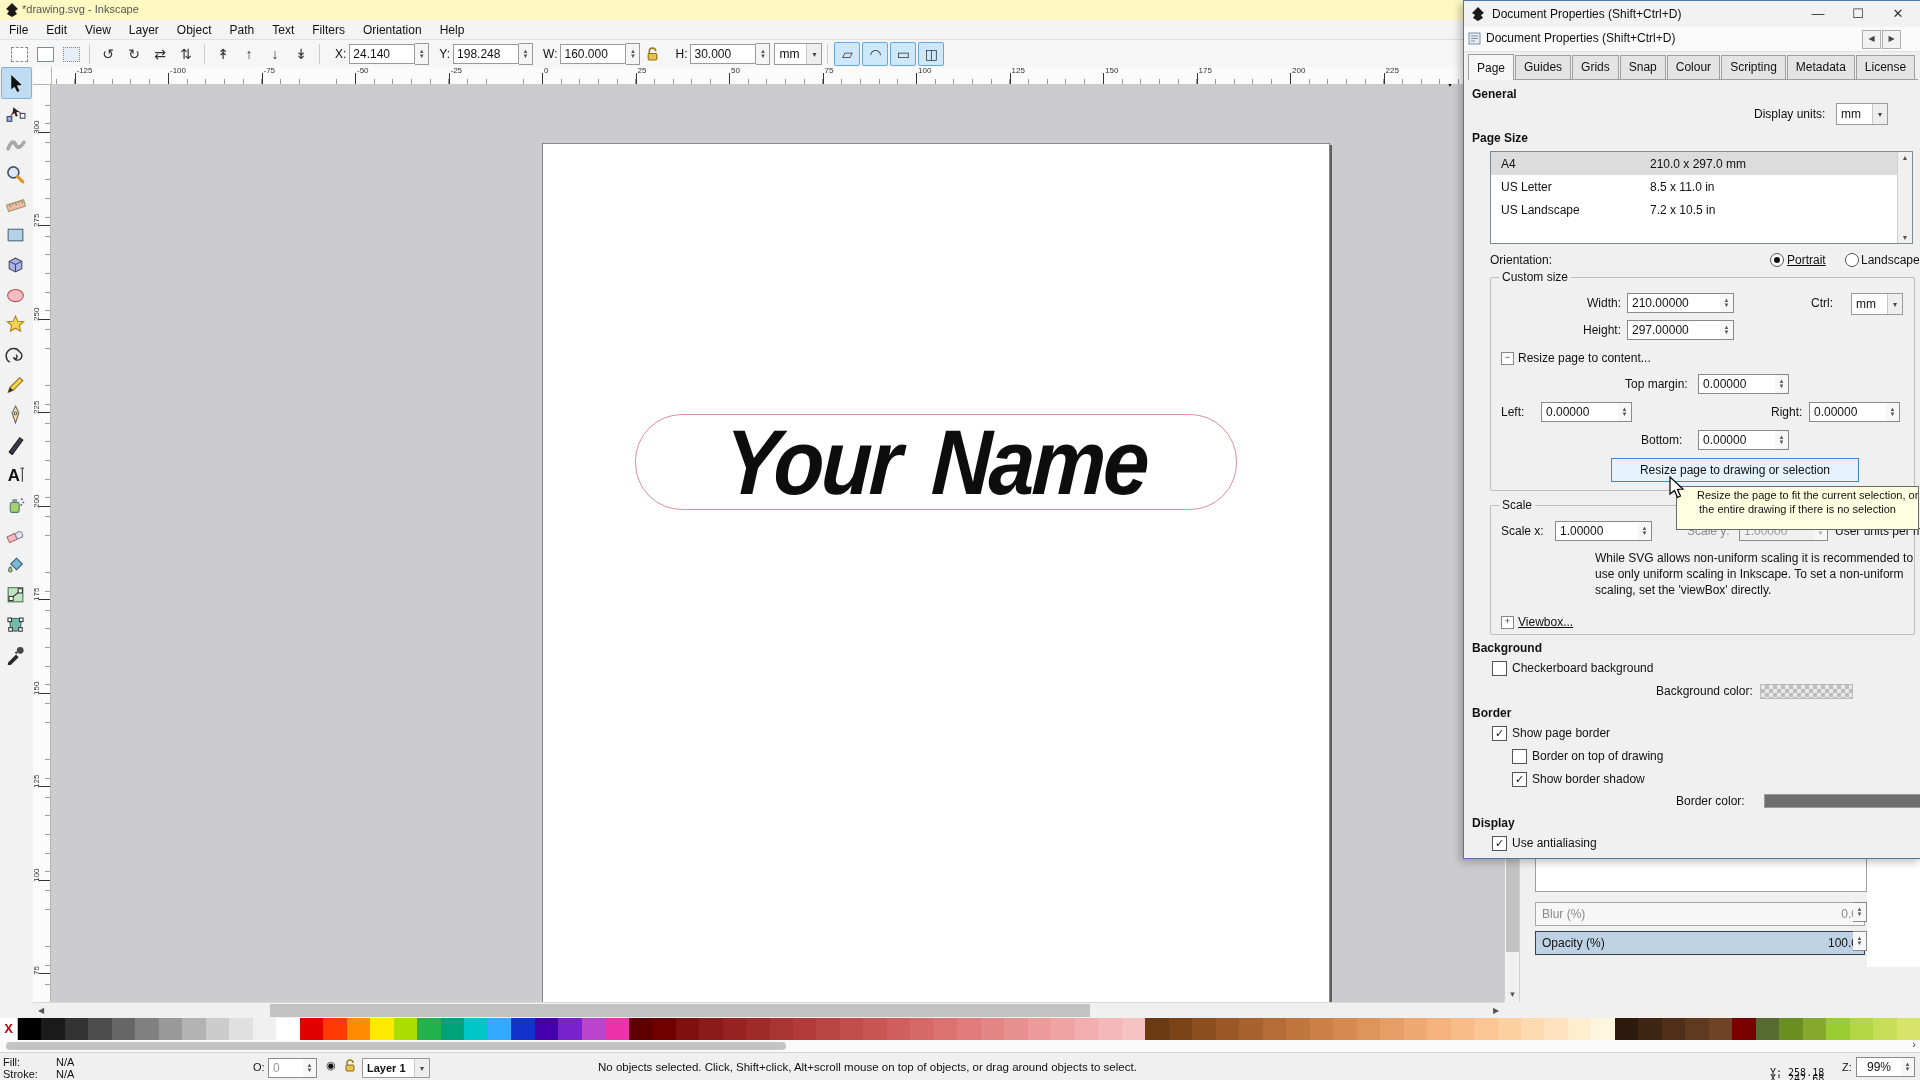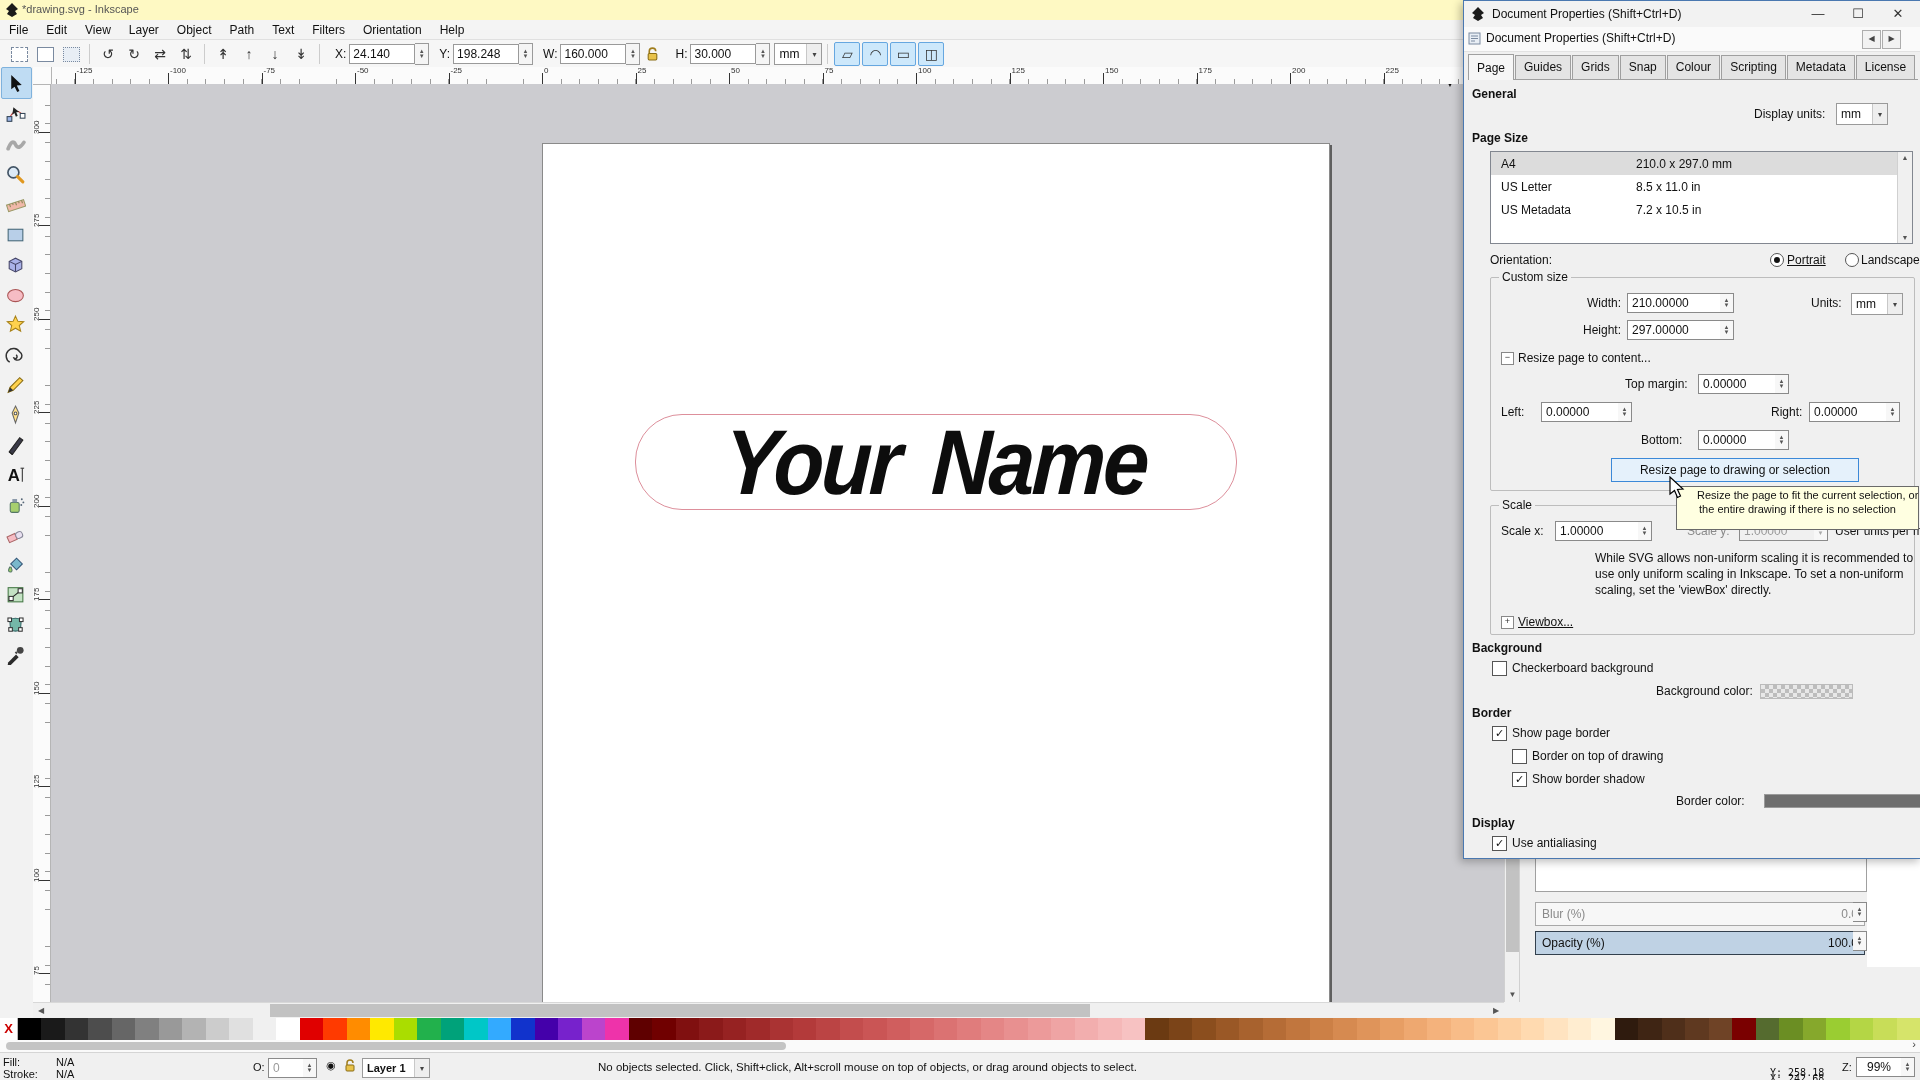--- a/index.html
+++ b/index.html
@@ -78,21 +78,21 @@
   .tab.active{background:#f6f6f6;padding-top:6px;position:relative;top:1px;}
   .h1{position:absolute;font-weight:bold;font-size:12px;}
   .lbl{position:absolute;font-size:12px;white-space:nowrap;}
   .gray{color:#8a8a8a;}
   .field{position:absolute;height:20px;background:#fff;border:1px solid #8a8a8a;font-size:12px;display:flex;align-items:center;padding:0 4px;box-sizing:border-box;}
   .field.dis{background:#f0f0f0;color:#9a9a9a;}
   .aspin{position:absolute;width:14px;height:20px;border:1px solid #8a8a8a;border-left:none;background:#f7f7f7;display:flex;flex-direction:column;align-items:center;justify-content:center;font-size:6px;color:#555;line-height:5px;box-sizing:border-box;}
   .fieldset{position:absolute;border:1px solid #bdbdbd;border-radius:2px;}
   .legend{position:absolute;top:-8px;left:8px;background:#f0f0f0;padding:0 3px;font-size:12px;}
   #listbox{position:absolute;left:26px;top:150px;width:423px;height:93px;background:#fff;border:1px solid #828790;box-sizing:border-box;overflow:hidden;}
-  .lrow{height:23px;display:flex;align-items:center;font-size:12px;}
+  .lrow{height:23px;display:flex;align-items:center;font-size:12px;gap:14px;}
   .lrow.sel{background:#dcdcdc;}
   .lrow .c1{width:135px;padding-left:10px;}
   #lbscroll{position:absolute;right:0;top:0;width:14px;height:100%;background:#f0f0f0;border-left:1px solid #d0d0d0;}
   #lbscroll span{position:absolute;left:0;width:14px;font-size:7px;color:#555;text-align:center;}
   .btn{position:absolute;height:24px;background:#e5f1fb;border:1px solid #3c89d8;font-size:12px;display:flex;align-items:center;justify-content:center;box-sizing:border-box;}
   #tooltip{left:1676px;top:486px;width:243px;height:44px;background:#ffffe1;border:1px solid #6a6a6a;z-index:40;font-size:11px;line-height:14px;padding:1px 20px;box-sizing:border-box;white-space:nowrap;overflow:hidden;text-align:center;}
   #cursor{left:1666px;top:476px;z-index:50;}
   .swatch{position:absolute;border:1px solid #9a9a9a;box-sizing:border-box;}
   .checkerbg{background-color:#e8e8e8;background-image:linear-gradient(45deg,#bdbdbd 25%,transparent 25%,transparent 75%,#bdbdbd 75%),linear-gradient(45deg,#bdbdbd 25%,transparent 25%,transparent 75%,#bdbdbd 75%);background-size:8px 8px;background-position:0 0,4px 4px;}
   .exp{position:absolute;width:11px;height:11px;border:1px solid #888;background:#fff;font-size:9px;line-height:9px;text-align:center;color:#333;}
@@ -623,21 +623,21 @@
   <div id="listbox">
     <div class="lrow sel">
         <span class="c1">A4</span>
         <span>210.0 x 297.0 mm</span>
       </div>
       <div class="lrow">
         <span class="c1">US Letter</span>
         <span>8.5 x 11.0 in</span>
       </div>
       <div class="lrow">
-        <span class="c1">US Metadata</span>
+        <span class="c1">US Landscape</span>
         <span>7.2 x 10.5 in</span>
       </div>
       <div id="lbscroll">
         <span style="top:2px">▲</span>
         <span style="bottom:2px">▼</span>
       </div>
   </div>
   <div class="lbl" style="left:26px;top:252px">Orientation:</div>
   <div class="radio on" style="left:306px;top:252px"></div>
   <div class="lbl" style="left:323px;top:252px;text-decoration:underline;text-decoration-thickness:1px">Portrait</div>
@@ -647,21 +647,21 @@
   <div class="fieldset" style="left:26px;top:276px;width:423px;height:212px">
     <span class="legend">Custom size</span>
     <div class="lbl" style="left:96px;top:18px">Width:</div>
     <div class="field" style="left:136px;top:15px;width:94px">
         <span>210.00000</span>
       </div>
     <div class="aspin" style="left:229px;top:15px">
         <span>▲</span>
         <span>▼</span>
       </div>
-    <div class="lbl" style="left:320px;top:18px">Units:</div>
+    <div class="lbl" style="left:320px;top:18px">Ctrl:</div>
     <div class="combo" style="position:absolute;left:360px;top:15px;width:50px">
         <span class="cv">mm</span>
         <span class="ca">▾</span>
       </div>
     <div class="lbl" style="left:92px;top:45px">Height:</div>
     <div class="field" style="left:136px;top:42px;width:94px">
         <span>297.00000</span>
       </div>
     <div class="aspin" style="left:229px;top:42px">
         <span>▲</span>

